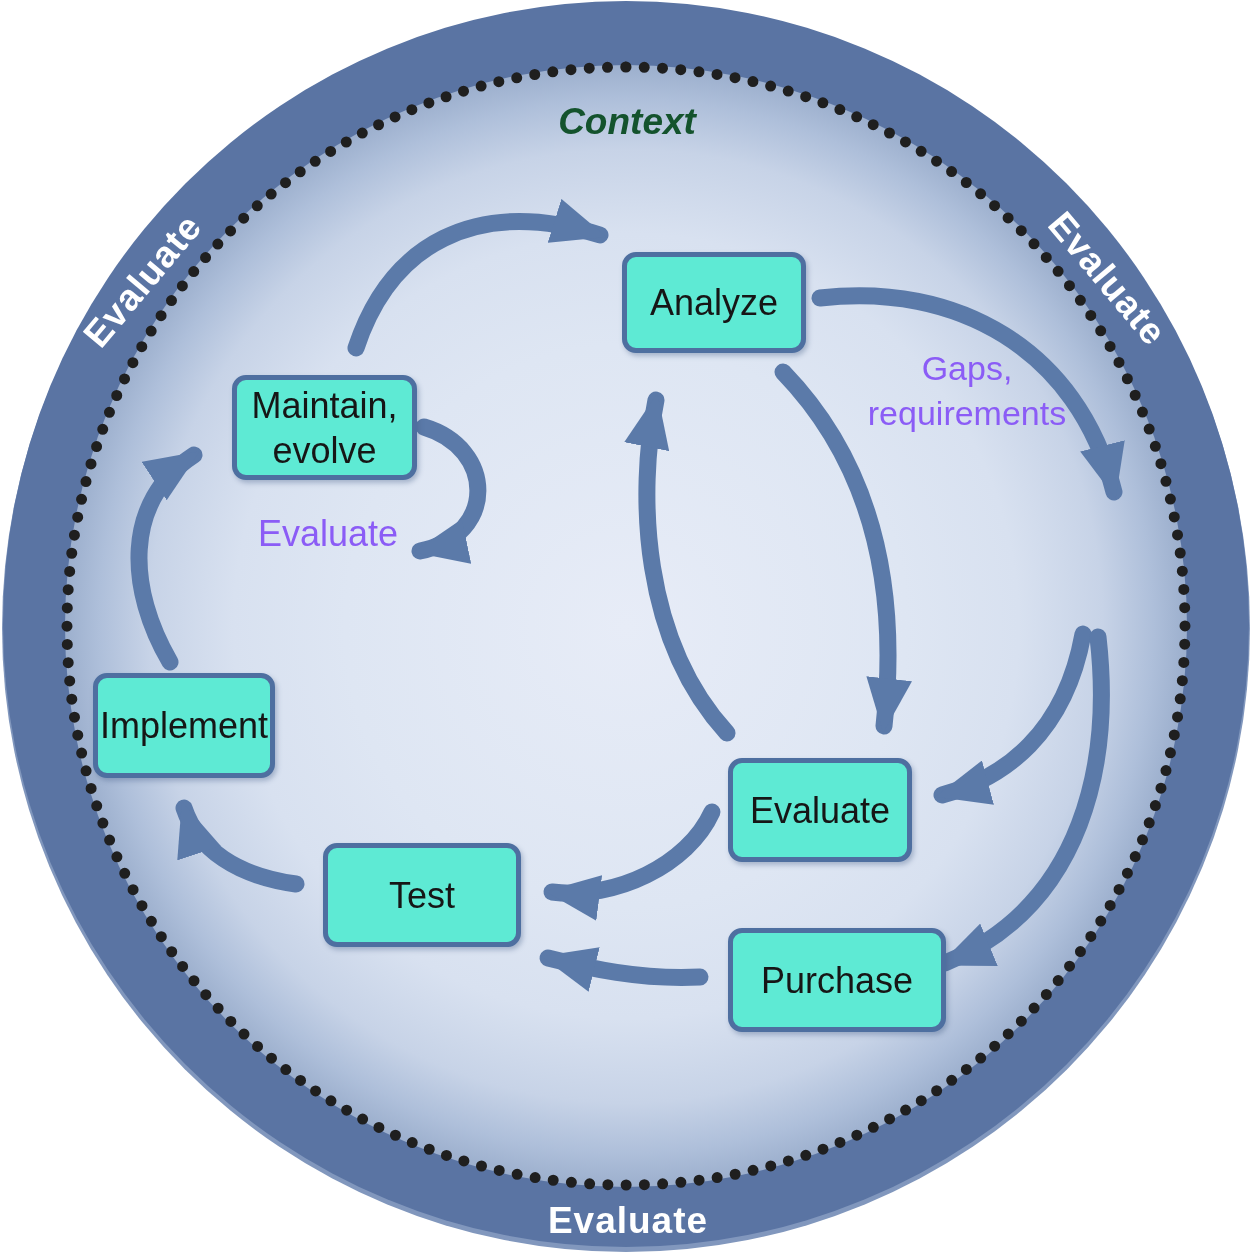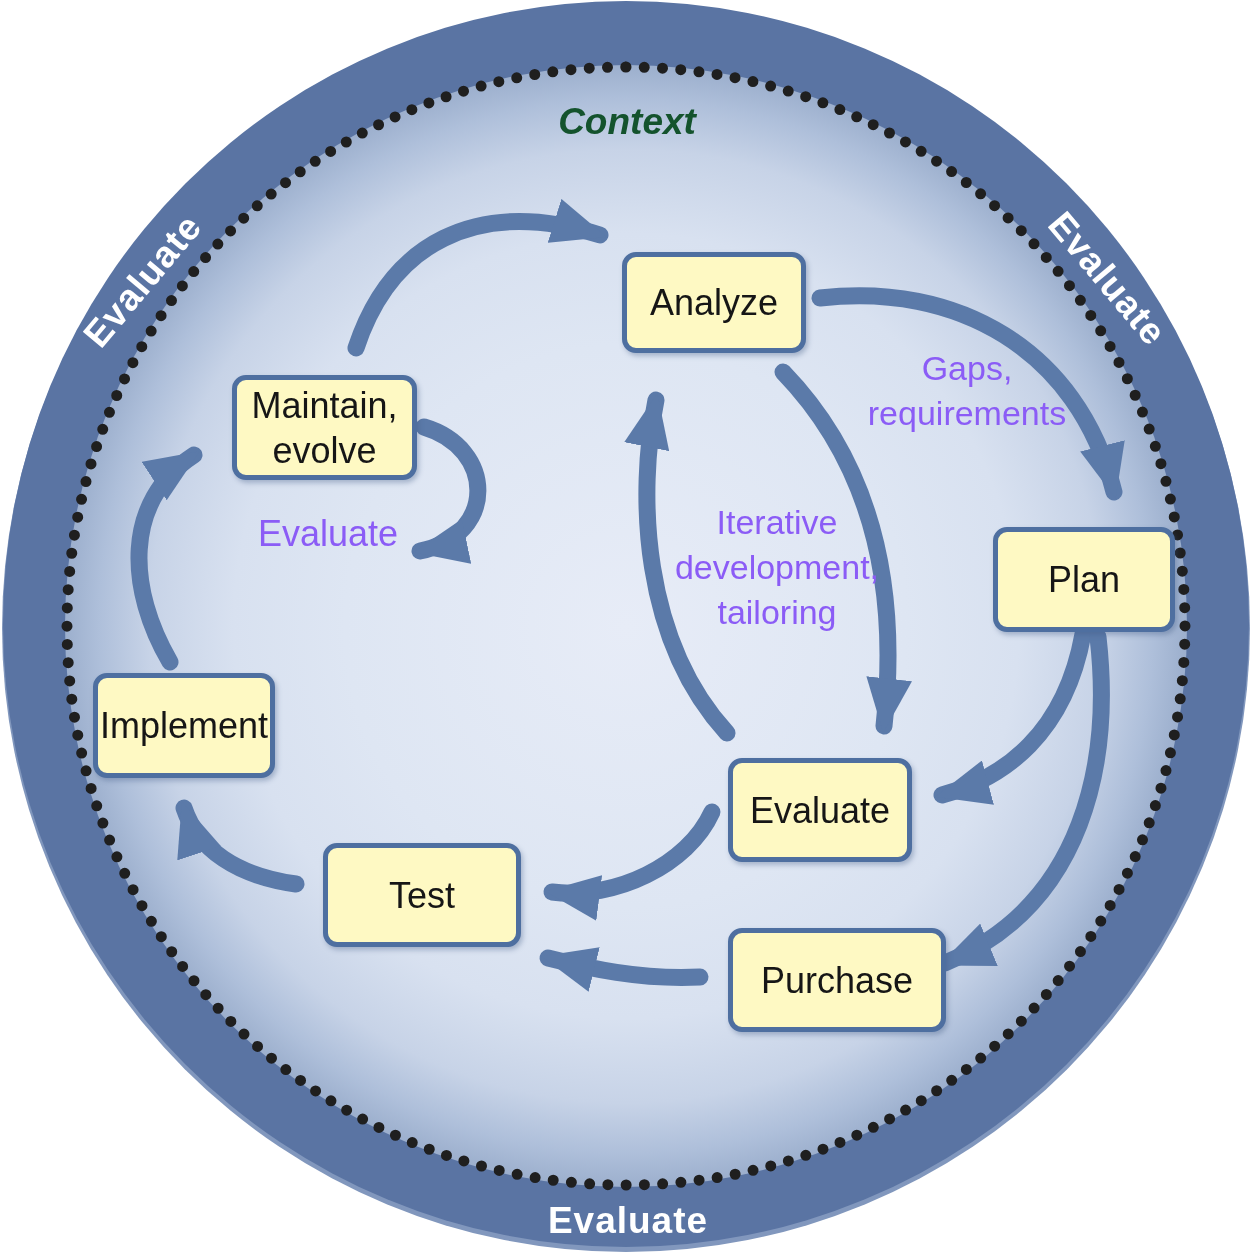--- a/index.html
+++ b/index.html
@@ -4,21 +4,21 @@
 <style>
   html,body{margin:0;padding:0;background:#ffffff;}
   #canvas{
     position:relative;width:1252px;height:1252px;overflow:hidden;background:#ffffff;
     font-family:"Liberation Sans","DejaVu Sans",sans-serif;
   }
   #scene{position:absolute;left:0;top:0;}
   .lbl{position:absolute;transform:translate(-50%,-50%);white-space:pre-line;text-align:center;}
   .node{
     position:absolute;display:flex;align-items:center;justify-content:center;
-    background:#fef9c3;border:5px solid #4e6fa0;border-radius:14px;
+    background:#5eead4;border:5px solid #4e6fa0;border-radius:14px;
     box-shadow:2px 3px 5px rgba(60,85,130,.35);
     font-size:36px;color:#161616;text-align:center;white-space:pre-line;line-height:45px;
     box-sizing:border-box;
   }
   .ann{font-size:34px;color:#8b5cf6;line-height:45px;}
   .evaluate{font-size:37px;font-weight:bold;color:#ffffff;letter-spacing:1px;}
   .context{font-size:37px;font-weight:bold;color:#14532d;font-style:italic;}
 </style>
 </head>
 <body>
@@ -63,26 +63,22 @@
   </svg>
 
   <div class="lbl context" style="left:627px;top:122px;">Context</div>
   <div class="lbl evaluate" style="left:143px;top:281px;transform:translate(-50%,-50%) rotate(-50deg);">Evaluate</div>
   <div class="lbl evaluate" style="left:1107px;top:279px;transform:translate(-50%,-50%) rotate(50deg);">Evaluate</div>
   <div class="lbl evaluate" style="left:628px;top:1221px;">Evaluate</div>
 
   <div class="node" style="left:622px;top:252px;width:184px;height:101px;">Analyze</div>
   <div class="node" style="left:232px;top:375px;width:185px;height:105px;">Maintain,
 evolve</div>
-  <div class="node" style="left:993px;top:527px;width:182px;height:105px;">Plan</div>
   <div class="node" style="left:93px;top:673px;width:182px;height:105px;">Implement</div>
   <div class="node" style="left:728px;top:758px;width:184px;height:104px;">Evaluate</div>
   <div class="node" style="left:323px;top:843px;width:198px;height:104px;">Test</div>
   <div class="node" style="left:728px;top:928px;width:218px;height:104px;">Purchase</div>
 
   <div class="lbl ann" style="left:967px;top:391px;">Gaps,
 requirements</div>
-  <div class="lbl ann" style="left:777px;top:567px;">Iterative
-development,
-tailoring</div>
   <div class="lbl ann" style="left:328px;top:533px;font-size:36px;">Evaluate</div>
 
 </div>
 
 </body></html>

